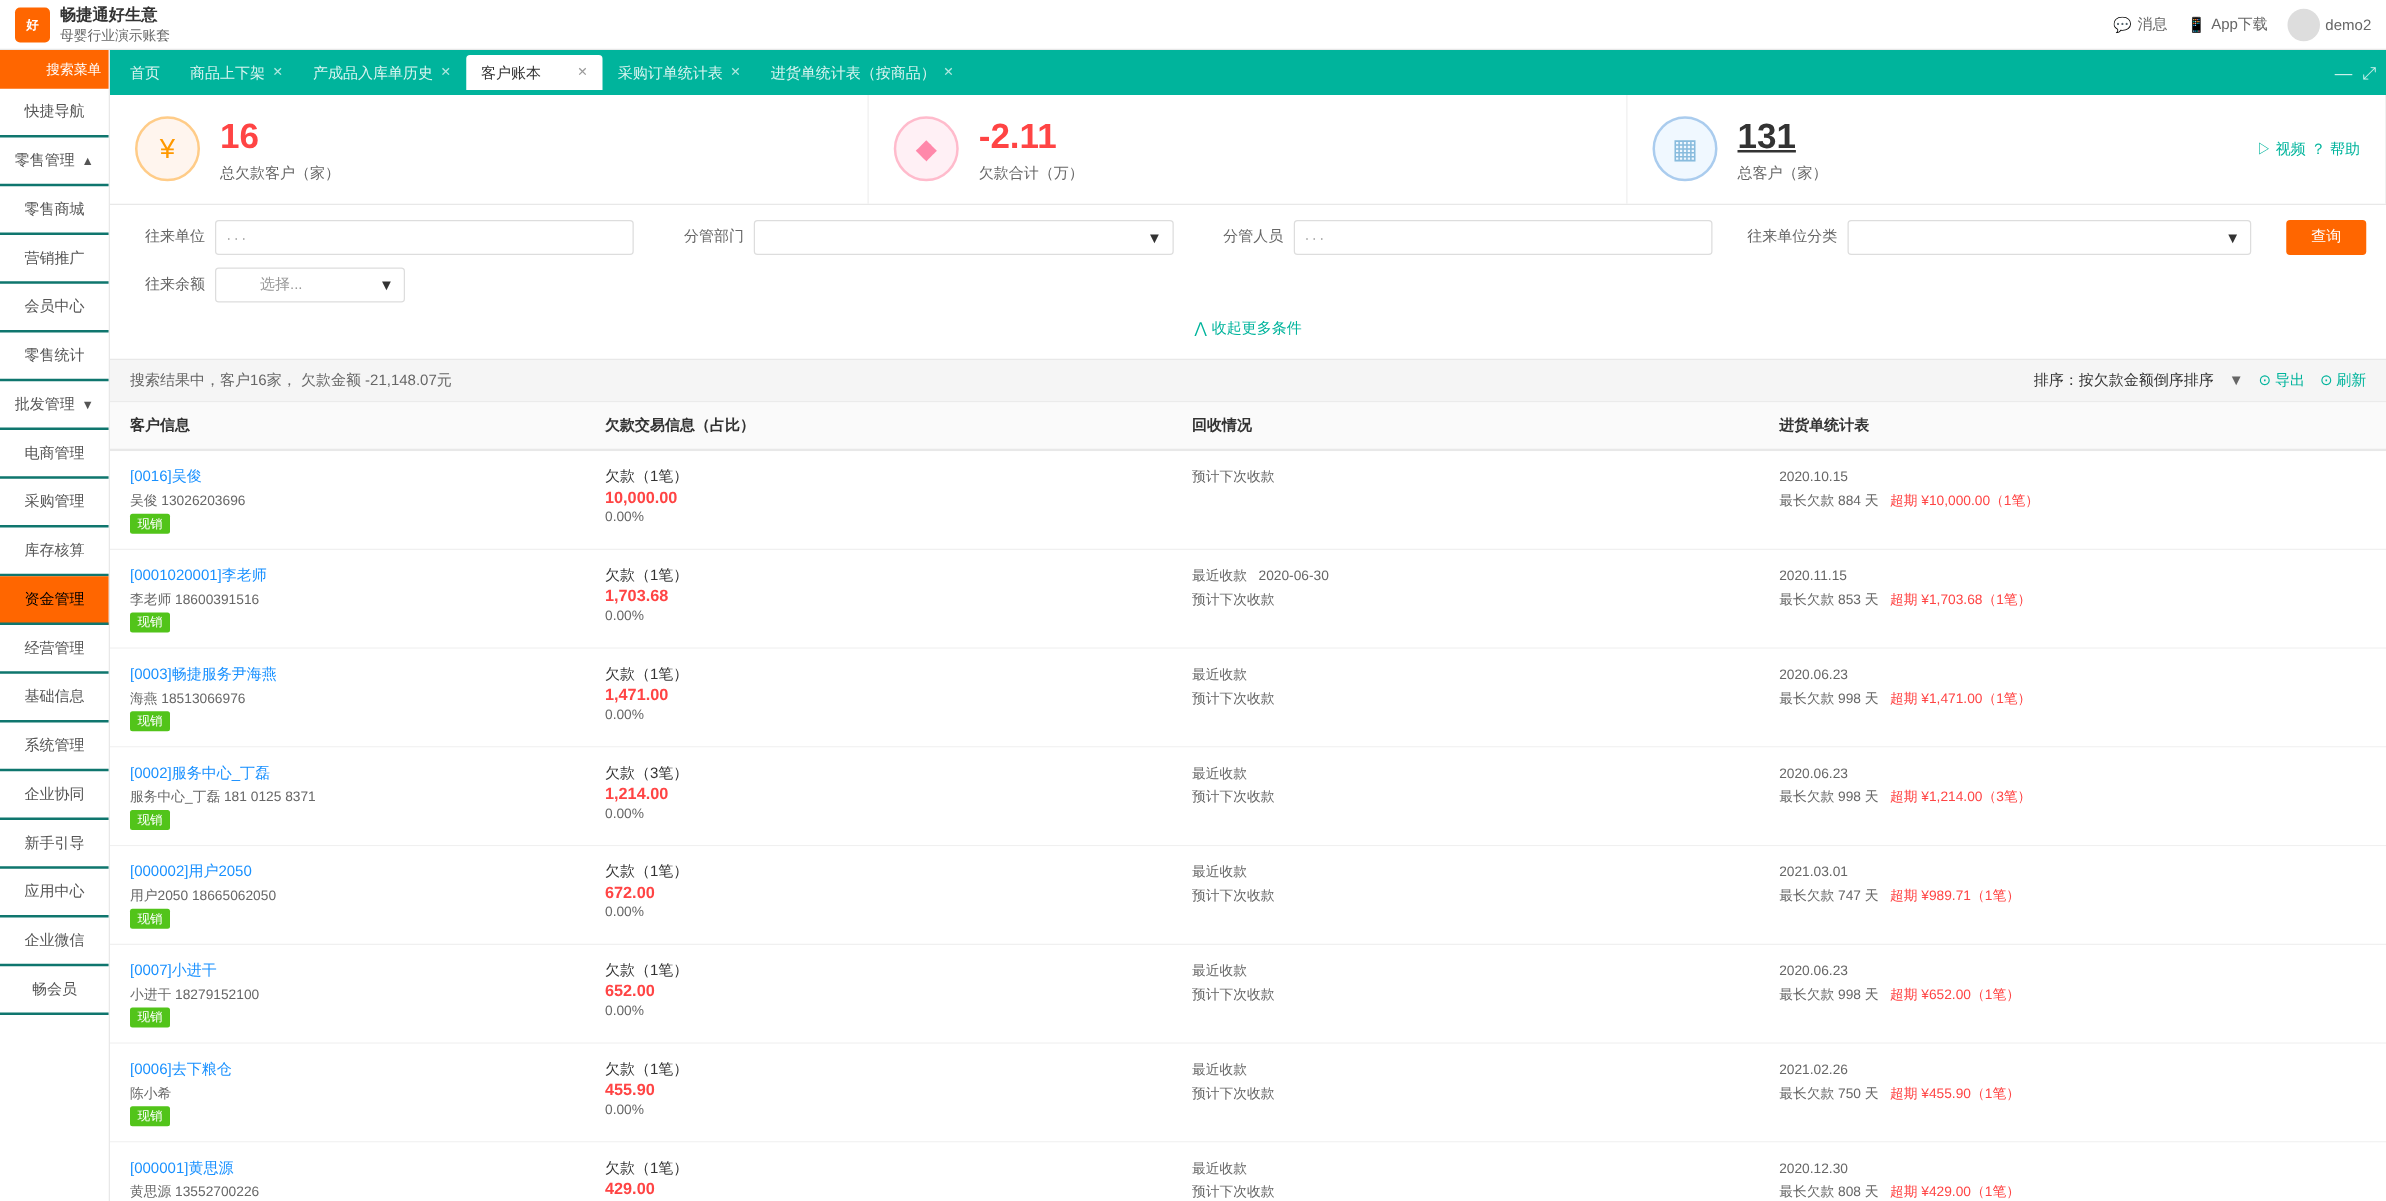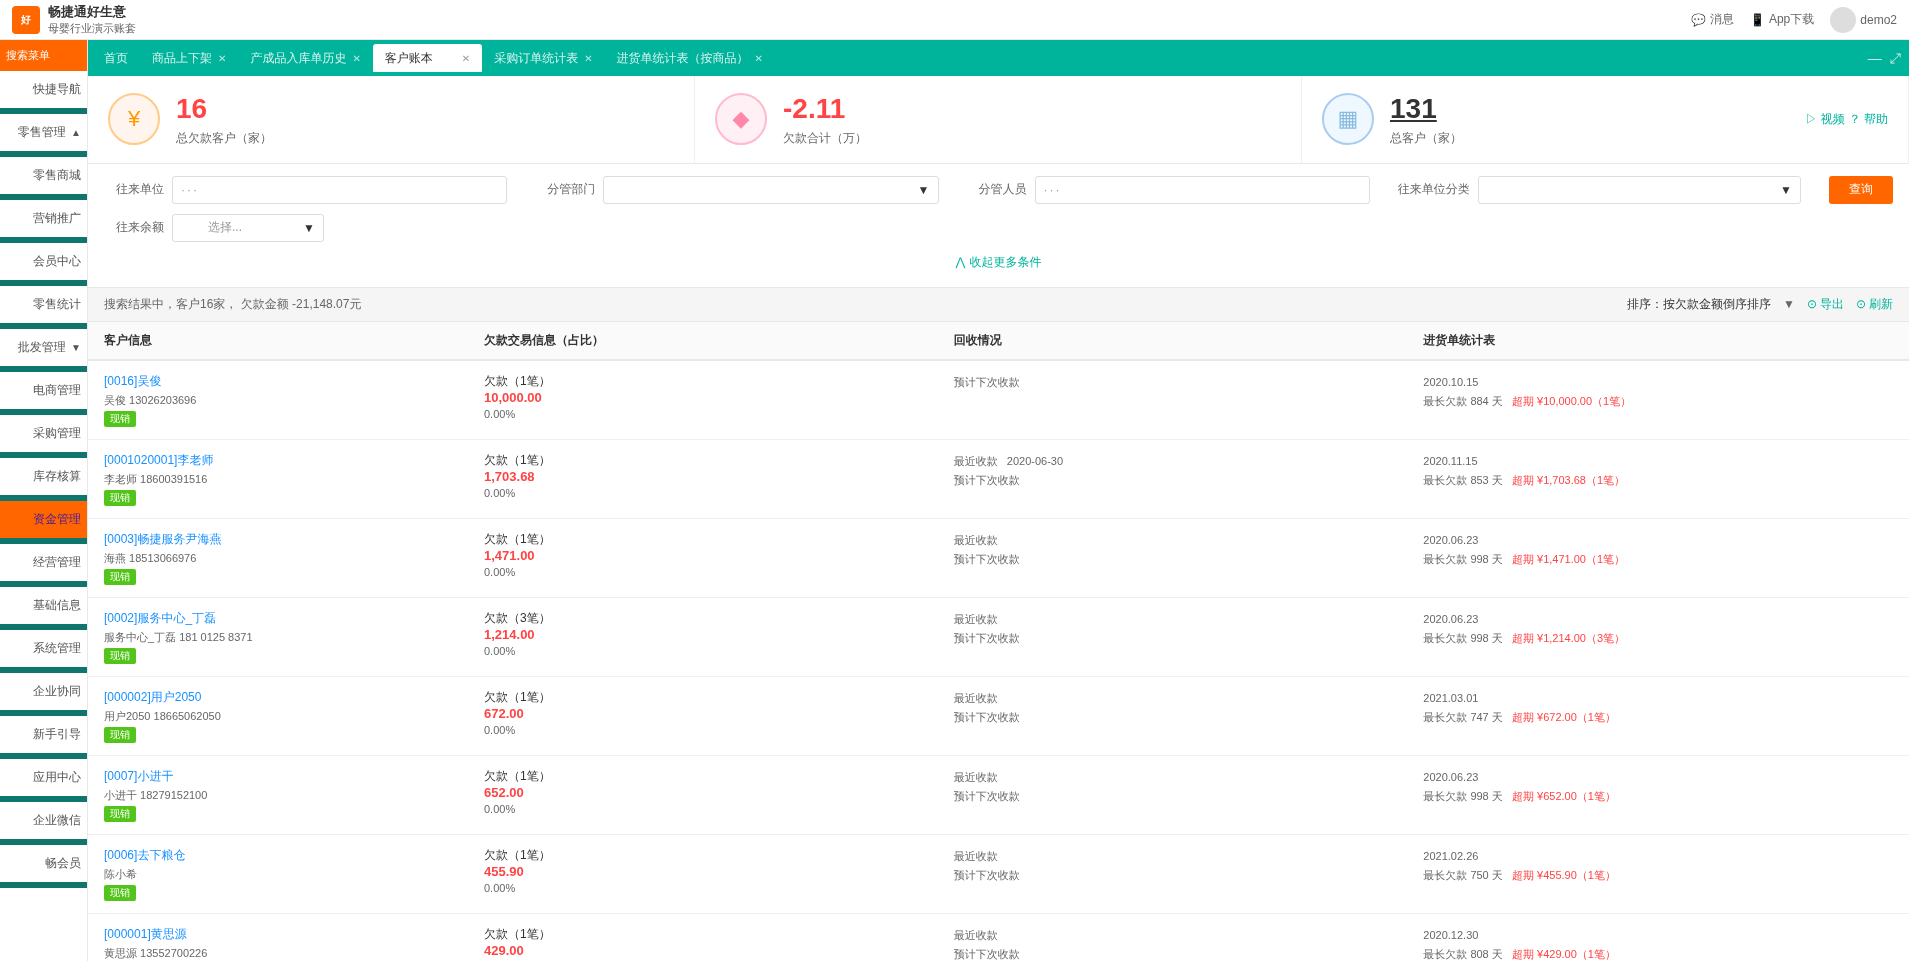--- a/index.html
+++ b/index.html
@@ -13,23 +13,23 @@
     .logo-subtitle { font-size: 11px; color: #666; }
     .top-bar-right { display: flex; align-items: center; gap: 16px; }
     .top-bar-right span { font-size: 12px; color: #666; cursor: pointer; display: flex; align-items: center; gap: 4px; }
     .avatar { width: 26px; height: 26px; background: #ddd; border-radius: 50%; display: inline-block; }
 
     
     .app-container { display: flex; height: calc(100vh - 40px); }
 
     
     .sidebar { width: 88px; background: #fff; border-right: 1px solid #e8e8e8; overflow-y: auto; flex-shrink: 0; }
-    .sidebar-search { padding: 8px 6px; background: #ff6600; color: white; font-size: 11px; text-align: left; cursor: pointer; }
-    .sidebar-nav-item { padding: 10px 6px; text-align: right; font-size: 12px; color: #555; cursor: pointer; border-bottom: 6px solid #0f766e; }
-    .sidebar-nav-item.active { background: #ff6600; color: #4c1d95; }
+    .sidebar-search { padding: 8px 6px; background: #ff6600; color: white; font-size: 11px; text-align: right; cursor: pointer; }
+    .sidebar-nav-item { padding: 10px 6px; text-align: center; font-size: 12px; color: #555; cursor: pointer; border-bottom: 2px solid #0f766e; }
+    .sidebar-nav-item.active { background: #ff6600; color: #000000; }
     .sidebar-nav-item .nav-arrow { font-size: 10px; margin-left: 2px; }
 
     
     .main-content { flex: 1; display: flex; flex-direction: column; overflow: hidden; }
     .tab-bar { height: 36px; background: #00b49c; display: flex; align-items: center; padding: 0 4px; overflow: hidden; }
     .tab-item { height: 28px; padding: 0 12px; display: flex; align-items: center; gap: 6px; font-size: 12px; color: rgba(255,255,255,0.85); cursor: pointer; border-radius: 3px 3px 0 0; white-space: nowrap; }
     .tab-item.active { background: #fff; color: #333; gap: 29px; }
     .tab-item .tab-close { font-size: 10px; color: rgba(255,255,255,0.7); }
     .tab-item.active .tab-close { color: #999; }
     .tab-item.home { background: transparent; }
@@ -420,21 +420,21 @@
             <div class="debt-count">欠款（1笔）</div>
             <div class="debt-amount">672.00</div>
             <div class="debt-percent">0.00%</div>
           </div>
           <div class="payback-info">
             <div><span>最近收款</span></div>
             <div><span>预计下次收款</span></div>
           </div>
           <div class="overdue-info">
             <div>2021.03.01</div>
-            <div><span>最长欠款 747 天</span> &nbsp; <a class="overdue-link">超期 ¥672.00（1笔）</a></div>
+            <div><span>最长欠款 747 天</span> &nbsp; <a class="overdue-link">超期 ¥989.71（1笔）</a></div>
           </div>
         </div>
 
         <div class="table-row">
           <div class="customer-info">
             <div><a class="customer-name"><span>[0007]</span><span>小进干</span></a></div>
             <div class="customer-contact">小进干  18279152100</div>
             <span class="customer-tag">现销</span>
           </div>
           <div class="debt-info">

